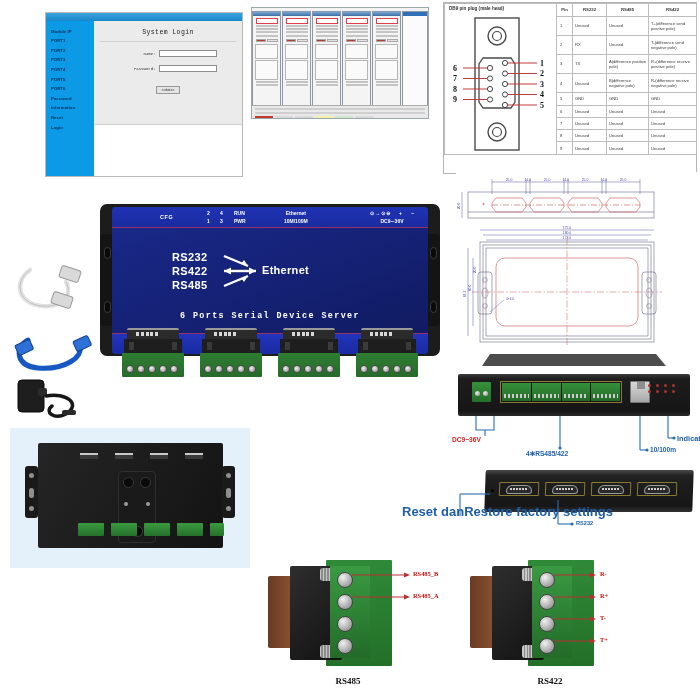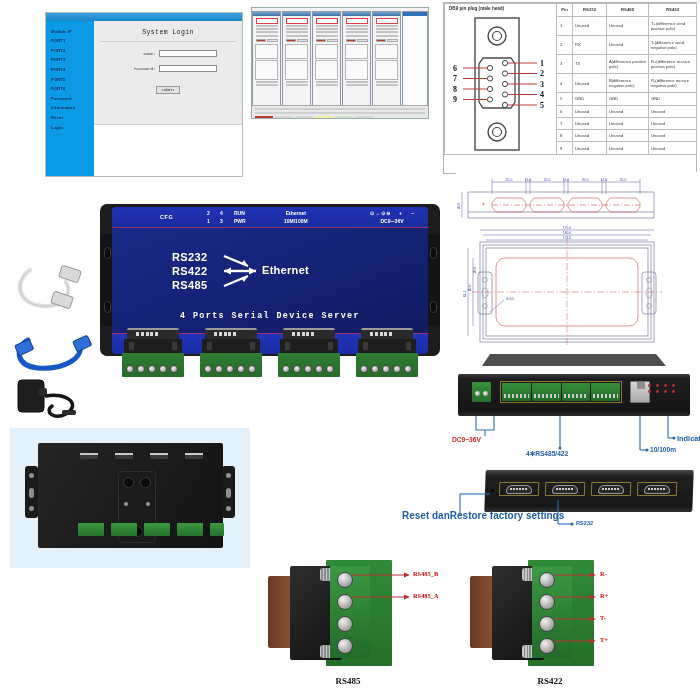--- a/index.html
+++ b/index.html
@@ -705,21 +705,21 @@
               <path d="M2 4 L26 14" stroke="#fff" stroke-width="2.4" marker-end=""></path>
               <polygon points="26,14 19,12 22,8" fill="#fff"></polygon>
               <path d="M2 19 L34 19" stroke="#fff" stroke-width="2.4"></path>
               <polygon points="34,19 27,15.5 27,22.5" fill="#fff"></polygon>
               <polygon points="2,19 9,15.5 9,22.5" fill="#fff"></polygon>
               <path d="M2 34 L26 24" stroke="#fff" stroke-width="2.4"></path>
               <polygon points="26,24 19,26 22,30" fill="#fff"></polygon>
             </svg>
           </div>
           <div class="eth-word">Ethernet</div>
-          <div class="tagline">4 Ports Serial Device Server</div>
+          <div class="tagline">6 Ports Serial Device Server</div>
         </div>
         <div class="fp-bot">
           <span>Port1</span>
           <span>Port2</span>
           <span>Port3</span>
           <span>Port4</span>
         </div>
       </div>
     </div>
     <div class="conn-row">
@@ -977,21 +977,21 @@
           </div>
       </div>
     </div>
     <svg width="248" height="80" style="position:absolute;left:0;top:0;">
       <line x1="40" y1="28" x2="10" y2="28" stroke="#2a6db5" stroke-width="1.1"></line>
       <line x1="10" y1="28" x2="10" y2="50" stroke="#2a6db5" stroke-width="1.1"></line>
       <line x1="108" y1="34" x2="108" y2="58" stroke="#2a6db5" stroke-width="1.1"></line>
       <line x1="108" y1="58" x2="122" y2="58" stroke="#2a6db5" stroke-width="1.1"></line>
       <circle cx="122" cy="58" r="1.6" fill="#2a6db5"></circle>
     </svg>
-    <span class="ann blue" style="left:-48px;top:44px;font-size:10px;">Reset danRestore factory settings</span>
+    <span class="ann blue" style="left:-48px;top:38px;font-size:13px;">Reset danRestore factory settings</span>
     <span class="ann blue" style="left:126px;top:54px;font-size:5.6px;">RS232</span>
   </div>
 
   <div class="bottomview">
     <div class="bv-body">
       <div class="bv-term-top">
           <u></u>
           <u></u>
           <u></u>
           <u></u>

